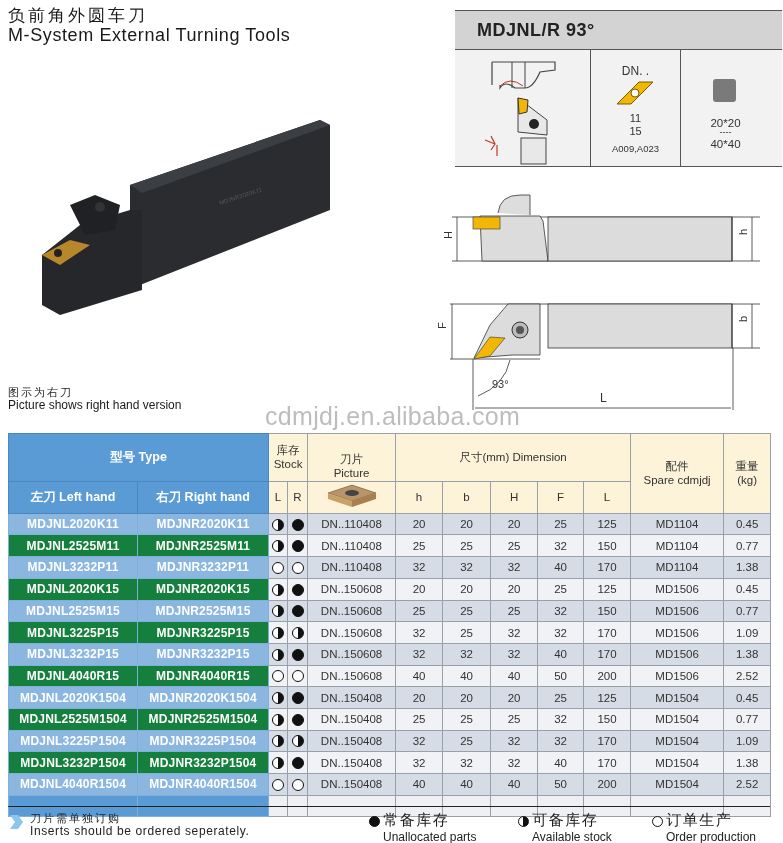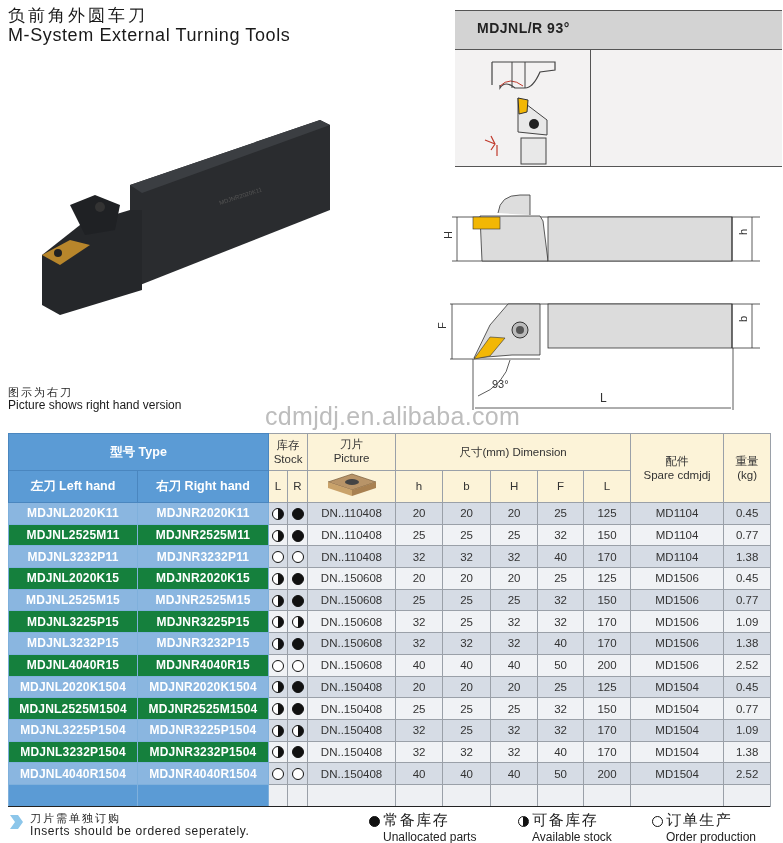--- a/index.html
+++ b/index.html
@@ -5,21 +5,21 @@
   * { box-sizing: border-box; margin: 0; padding: 0; }
   body { width: 783px; height: 843px; background: #ffffff; font-family: "Liberation Sans", sans-serif; position: relative; overflow: hidden; color: #222; }
   .abs { position: absolute; }
   .title-cn { left: 8px; top: 4px; font-size: 17px; letter-spacing: 3px; color: #1a1a1a; font-family: "DejaVu Sans", sans-serif; }
   .title-en { left: 8px; top: 25px; font-size: 18px; letter-spacing: 0.6px; color: #1a1a1a; }
   .photo { left: 30px; top: 115px; width: 310px; height: 200px; }
   .caption-cn { left: 8px; top: 385px; font-size: 11px; letter-spacing: 2px; color: #1a1a1a; font-family: "DejaVu Sans", sans-serif; }
   .caption-en { left: 8px; top: 398px; font-size: 12px; color: #1a1a1a; }
   .spec-box { left: 455px; top: 10px; width: 327px; height: 158px; }
   .spec-head { position: absolute; left: 0; top: 0; width: 327px; height: 40px; background: #d3d3d3; border-top: 1px solid #555; border-bottom: 1px solid #555; }
-  .spec-head span { position: absolute; left: 22px; top: 9px; font-size: 14px; font-weight: bold; color: #222; letter-spacing: 0.5px; }
+  .spec-head span { position: absolute; left: 22px; top: 9px; font-size: 18px; font-weight: bold; color: #222; letter-spacing: 0.5px; }
   .spec-cells { position: absolute; left: 0; top: 40px; width: 327px; height: 117px; background: #f3f2f2; border-bottom: 1px solid #555; }
   .spec-cell { position: absolute; top: 0; height: 117px; border-right: 1px solid #555; }
   .spec-cell .t { position: absolute; width: 100%; text-align: center; color: #333; }
   .watermark { left: 265px; top: 402px; font-size: 25px; color: #bdbdbd; letter-spacing: 0.3px; }
   table.spec { position: absolute; left: 8px; top: 433px; border-collapse: collapse; table-layout: fixed; width: 762px; }
   table.spec td, table.spec th { border: 1px solid #9aa0a8; font-weight: normal; text-align: center; vertical-align: middle; font-size: 11.5px; overflow: hidden; white-space: nowrap; }
   table.spec tr.h1 th { height: 37px; }
   table.spec tr.h2 th { height: 32px; }
   table.spec th.blue { background: #5b9bd5; color: #fff; font-weight: bold; font-size: 12.5px; border-color: #4a86bf; }
   table.spec th.cream { background: #fcf3d8; color: #333; font-size: 11.5px; line-height: 1.25; }
@@ -76,20 +76,36 @@
         <path d="M45 36 Q55 26 68 36" fill="none" stroke="#c0392b" stroke-width="1"></path>
         <line x1="57" y1="12" x2="57" y2="38" stroke="#444"></line>
         <line x1="70" y1="12" x2="70" y2="38" stroke="#444"></line>
         <polygon points="63,48 92,70 92,85 63,82" fill="#e8e8e8" stroke="#444"></polygon>
         <polygon points="63,48 73,50 72,62 64,64" fill="#f2b705" stroke="#333"></polygon>
         <circle cx="79" cy="74" r="5" fill="#222"></circle>
         <rect x="66" y="88" width="25" height="26" fill="#e8e8e8" stroke="#444"></rect>
         <path d="M30 90 L40 94 M36 86 L40 94 L36 100 M42 95 L42 106" fill="none" stroke="#c0392b" stroke-width="1.2"></path>
       </svg>
     </div>
+    <div class="spec-cell" style="left:136px;width:90px;">
+      <div class="t" style="top:14px;font-size:12px;">DN. .</div>
+      <svg style="position:absolute;left:24px;top:30px;" width="40" height="26" viewBox="0 0 40 26">
+        <polygon points="2,24 24,2 38,2 16,24" fill="#f2b705" stroke="#7a5b00" stroke-width="1"></polygon>
+        <circle cx="20" cy="13" r="4" fill="#fff" stroke="#7a5b00"></circle>
+      </svg>
+      <div class="t" style="top:62px;font-size:11px;">11</div>
+      <div class="t" style="top:75px;font-size:11px;">15</div>
+      <div class="t" style="top:93px;font-size:9.5px;">A009,A023</div>
+    </div>
+    <div class="spec-cell" style="left:226px;width:101px;border-right:none;">
+      <div style="position:absolute;left:32px;top:29px;width:23px;height:23px;background:#7a7a7a;border-radius:3px;"></div>
+      <div class="t" style="top:67px;font-size:11.5px;left:-6px;">20*20</div>
+      <div class="t" style="top:77px;font-size:9px;left:-6px;">----</div>
+      <div class="t" style="top:88px;font-size:11.5px;left:-6px;">40*40</div>
+    </div>
   </div>
 </div>
 
 <svg class="abs" style="left:430px;top:180px;" width="353" height="230" viewBox="0 0 353 230">
 
   <line x1="22" y1="37" x2="330" y2="37" stroke="#333" stroke-width="0.8"></line>
   <line x1="22" y1="81" x2="330" y2="81" stroke="#333" stroke-width="0.8"></line>
   <line x1="27" y1="37" x2="27" y2="81" stroke="#333" stroke-width="0.8"></line>
   <polygon points="50,36 110,36 113,41 118,81 52,81" fill="#dcdcdc" stroke="#333" stroke-width="0.8"></polygon>
   <path d="M68 33 Q70 15 90 15 L100 15 L100 35" fill="#ddd" stroke="#333" stroke-width="0.8"></path>
@@ -138,21 +154,21 @@
     <col style="width:93px">
       <col style="width:47px">
   </colgroup>
   <thead>
     <tr class="h1">
       <th class="blue" colspan="2">型号 Type</th>
       <th class="cream" colspan="2">
         <span>库存</span><br>
         <span>Stock</span>
       </th>
-      <th class="cream" style="vertical-align:top;padding-top:3px;">
+      <th class="cream" style="vertical-align:top;padding-top:18px;">
         <span>刀片</span><br>
         <span>Picture</span>
       </th>
       <th class="cream" colspan="5">尺寸(mm) Dimension</th>
       <th class="cream" rowspan="2">
         <span>配件</span><br>
         <span>Spare cdmjdj</span>
       </th>
       <th class="cream" rowspan="2">
         <span>重量</span><br>

